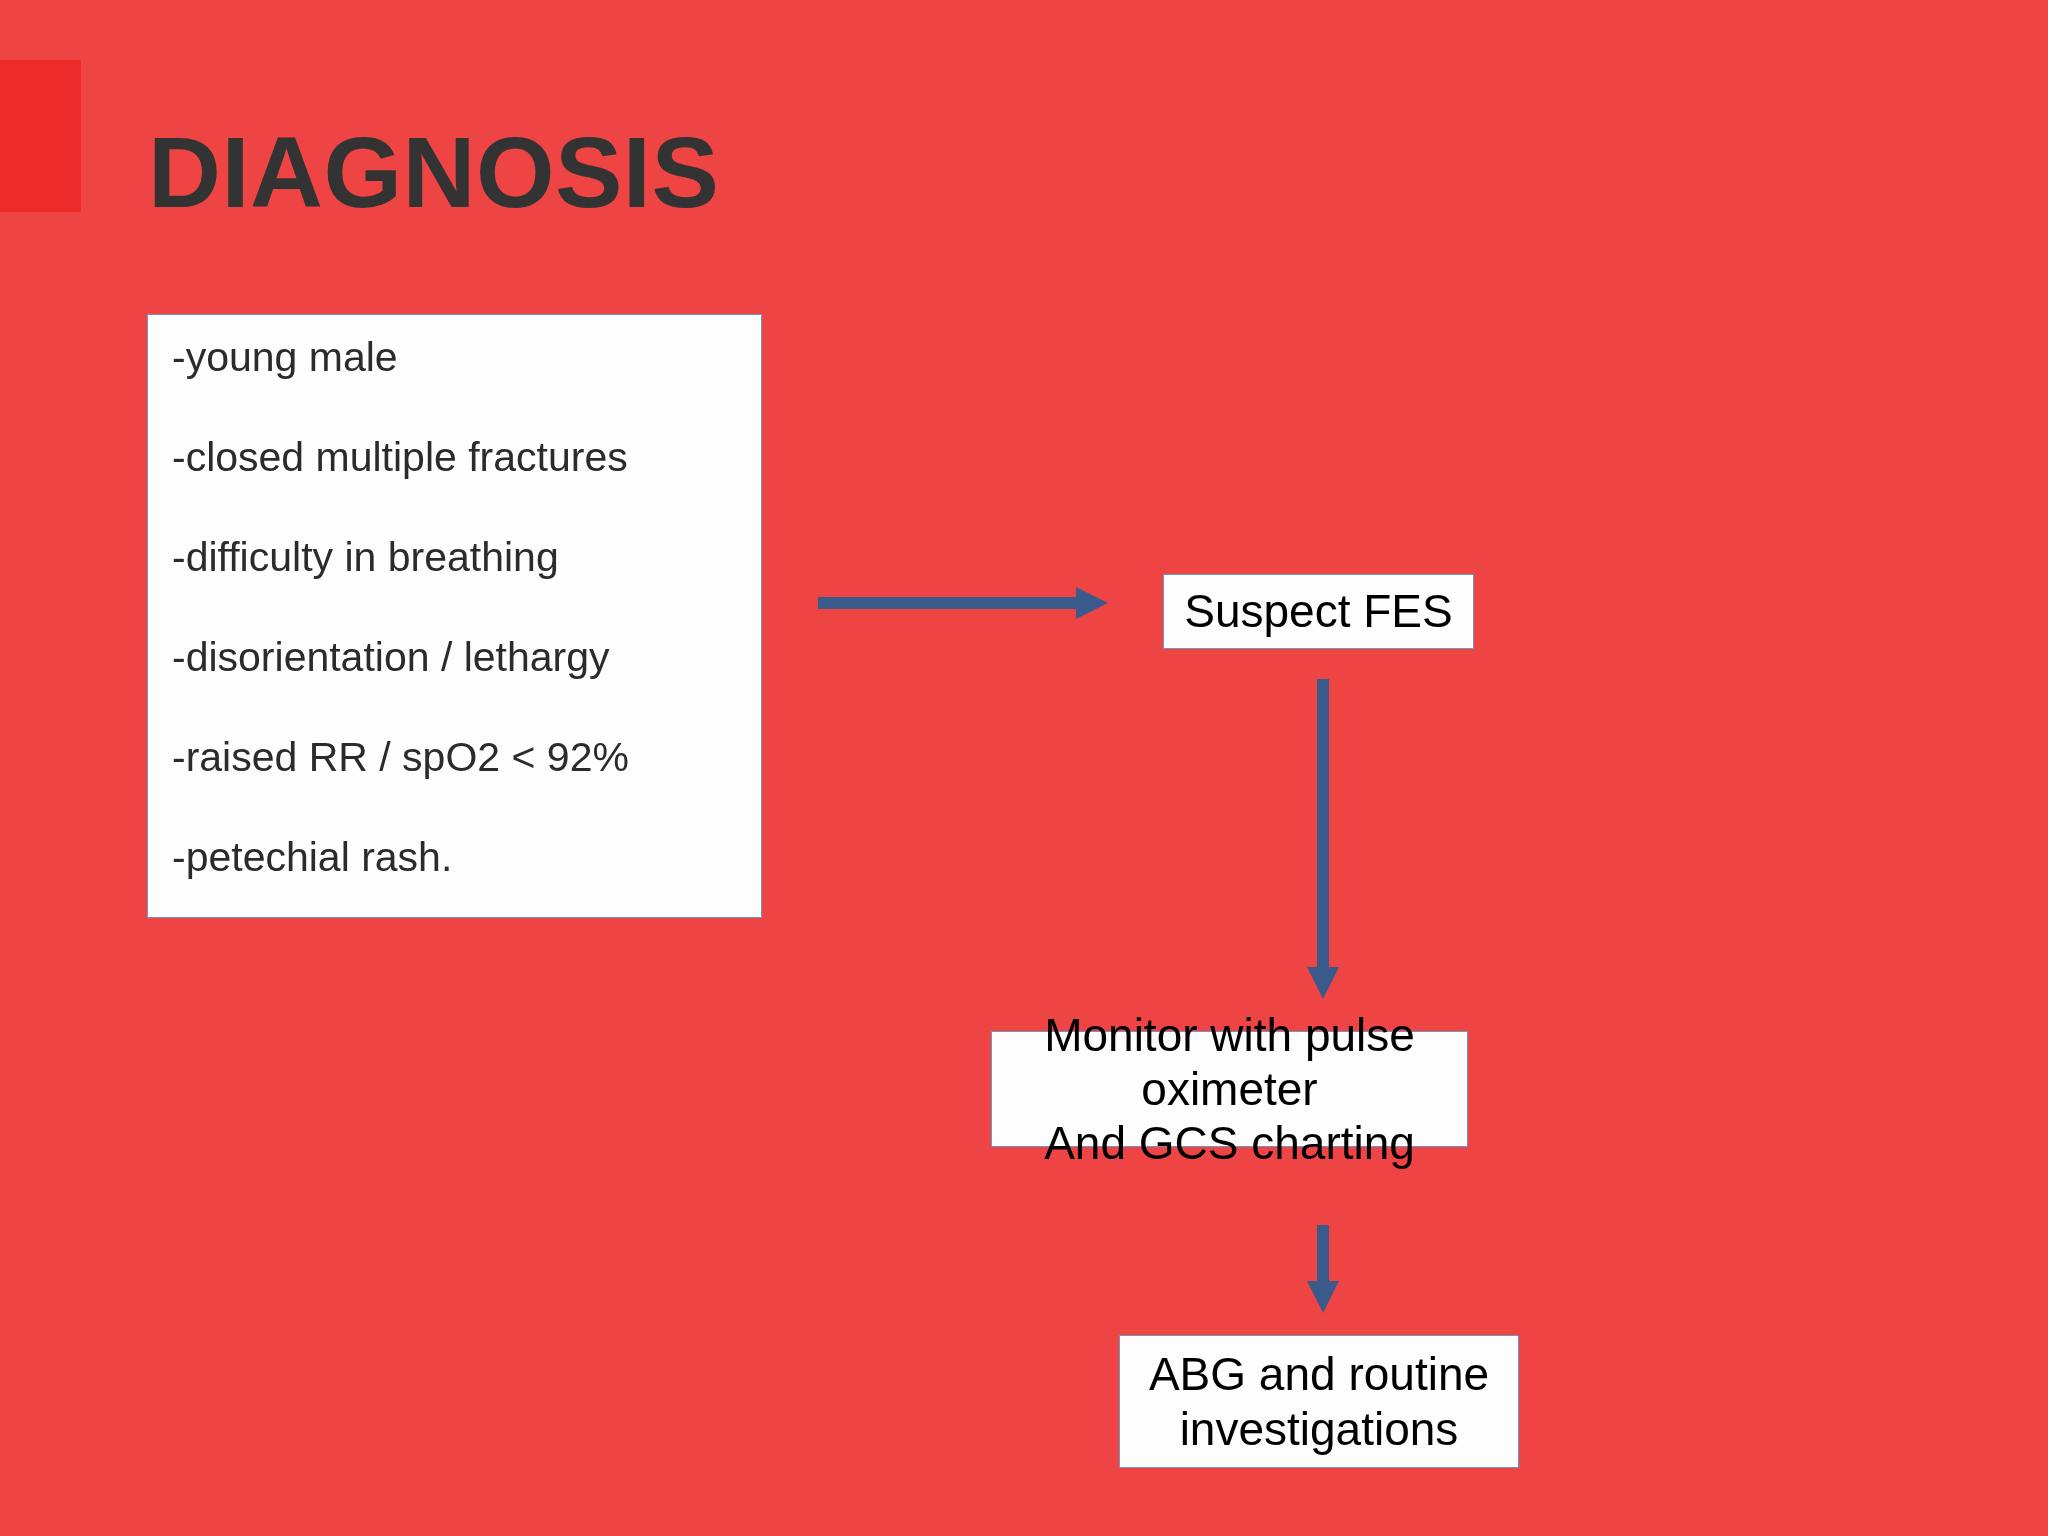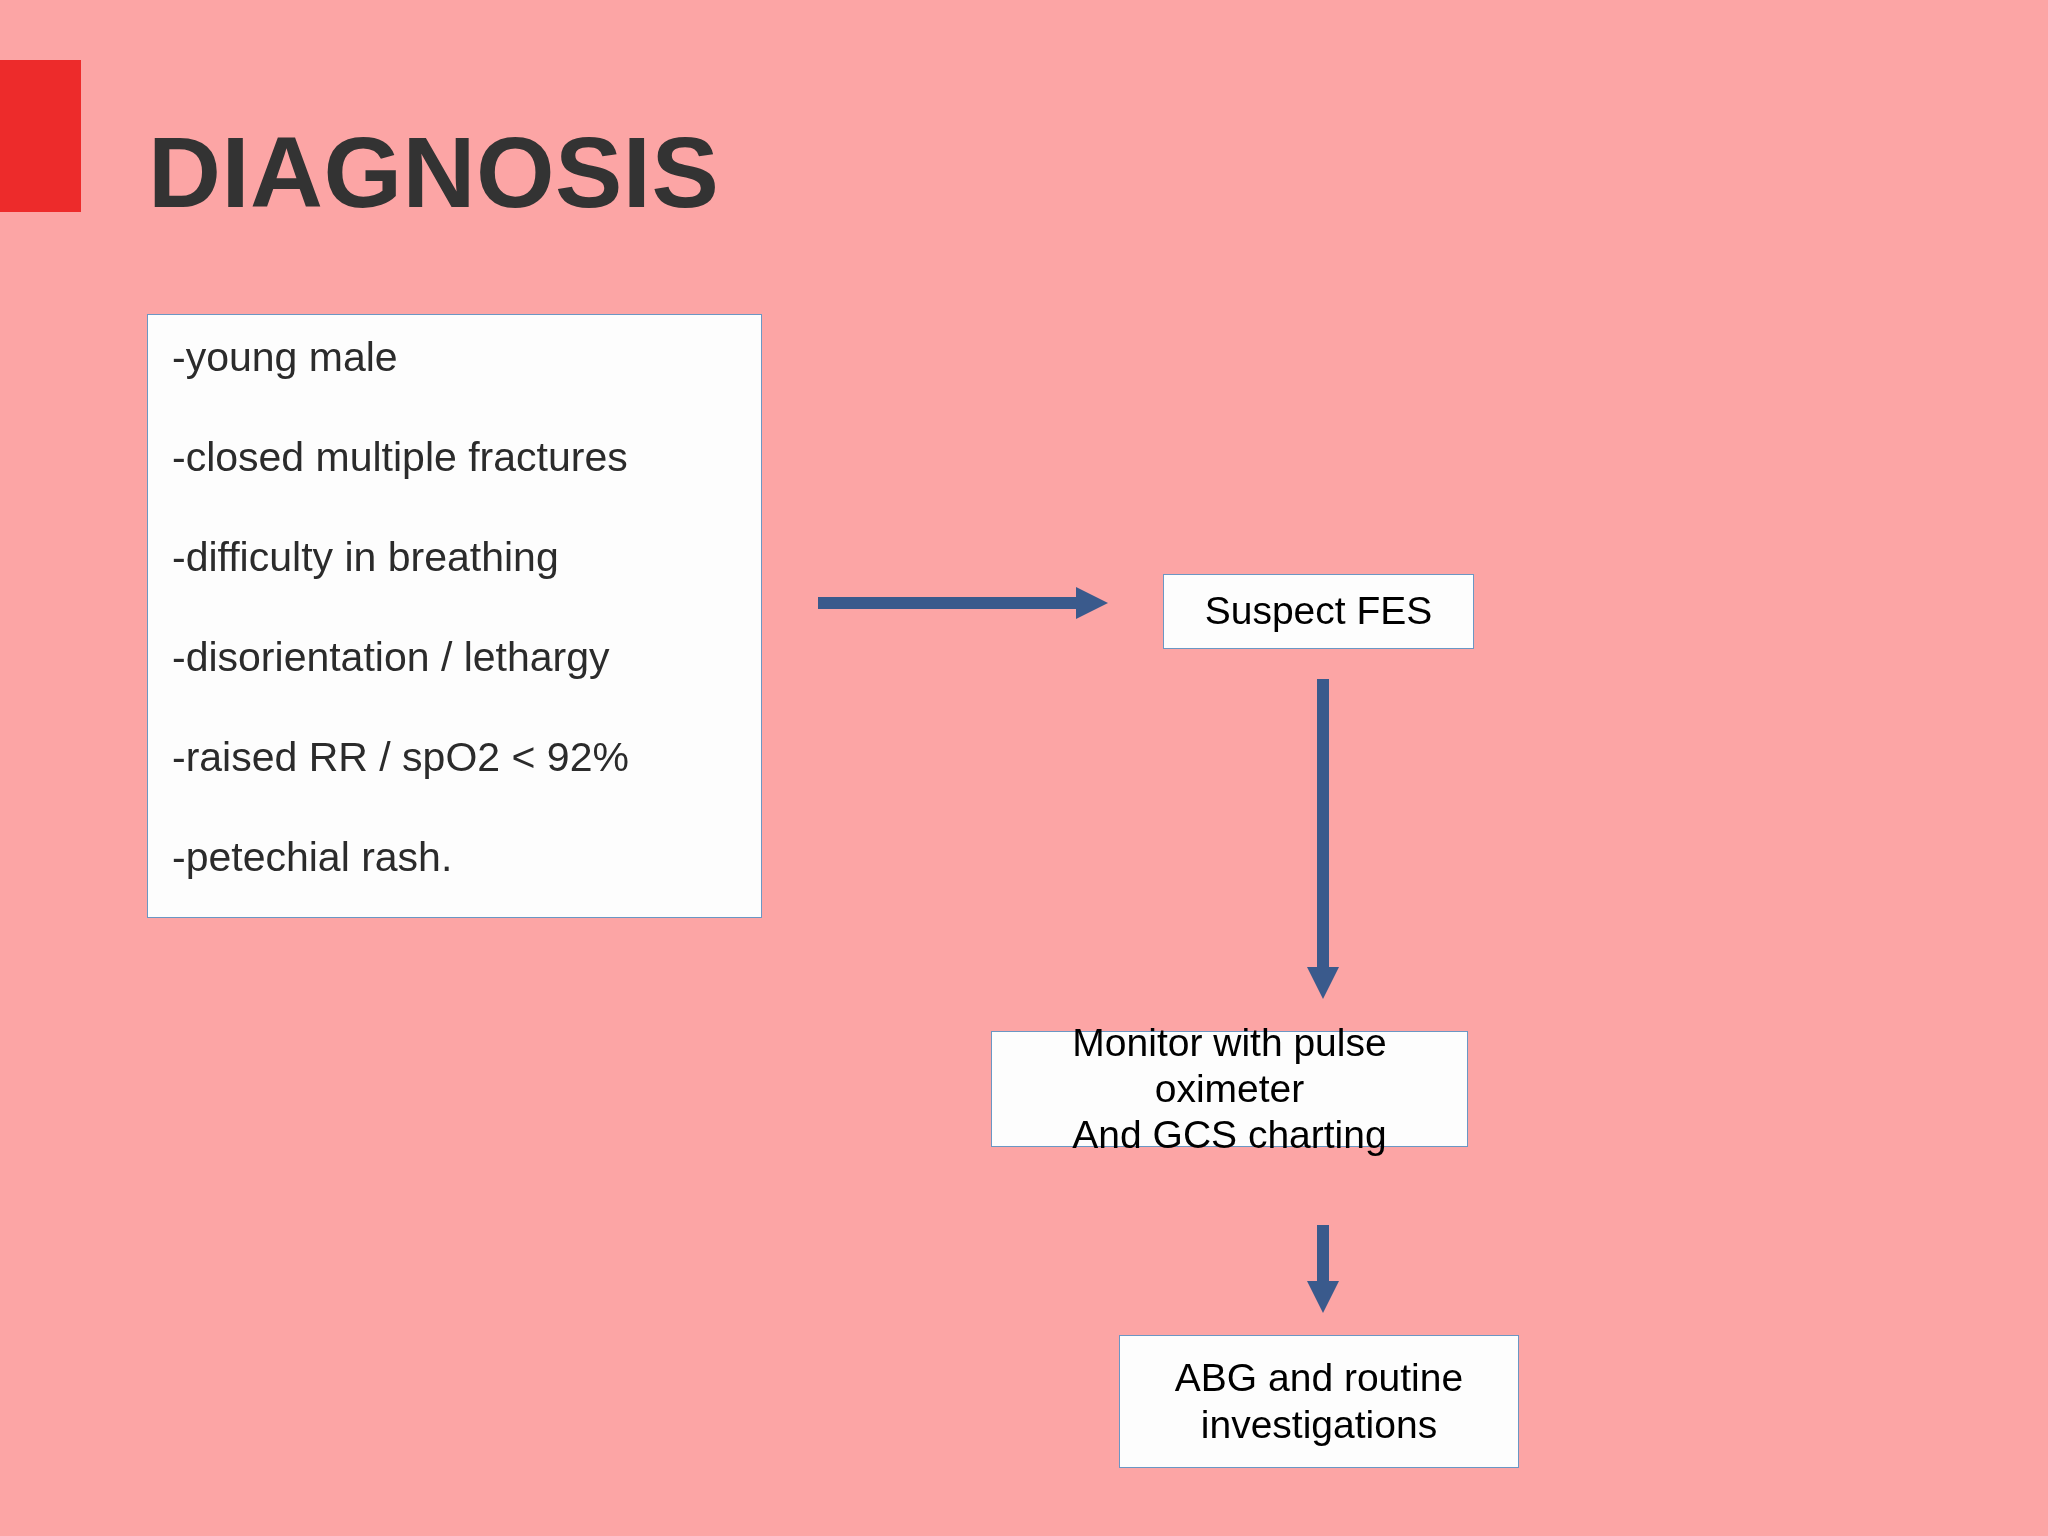--- a/index.html
+++ b/index.html
@@ -7,21 +7,21 @@
     padding: 0;
     background: #ffffff;
   }
   body {
     font-family: "Liberation Sans", sans-serif;
   }
   #slide {
     position: relative;
     width: 2048px;
     height: 1536px;
-    background: #fca5a5;
+    background: #ef4444;
     overflow: hidden;
   }
 
   
   #accent-bar {
     position: absolute;
     left: 0px;
     top: 60px;
     width: 81px;
     height: 152px;
@@ -72,21 +72,21 @@
   .flow-box {
     position: absolute;
     box-sizing: border-box;
     border: 1.6px solid #6B97C4;
     background: #FDFDFD;
     display: flex;
     align-items: center;
     justify-content: center;
     text-align: center;
     color: #000000;
-    font-size: 39px;
+    font-size: 46px;
     line-height: 1.18;
   }
   #box-suspect-fes {
     left: 1163px;
     top: 574px;
     width: 311px;
     height: 75px;
   }
   #box-monitor {
     left: 991px;

